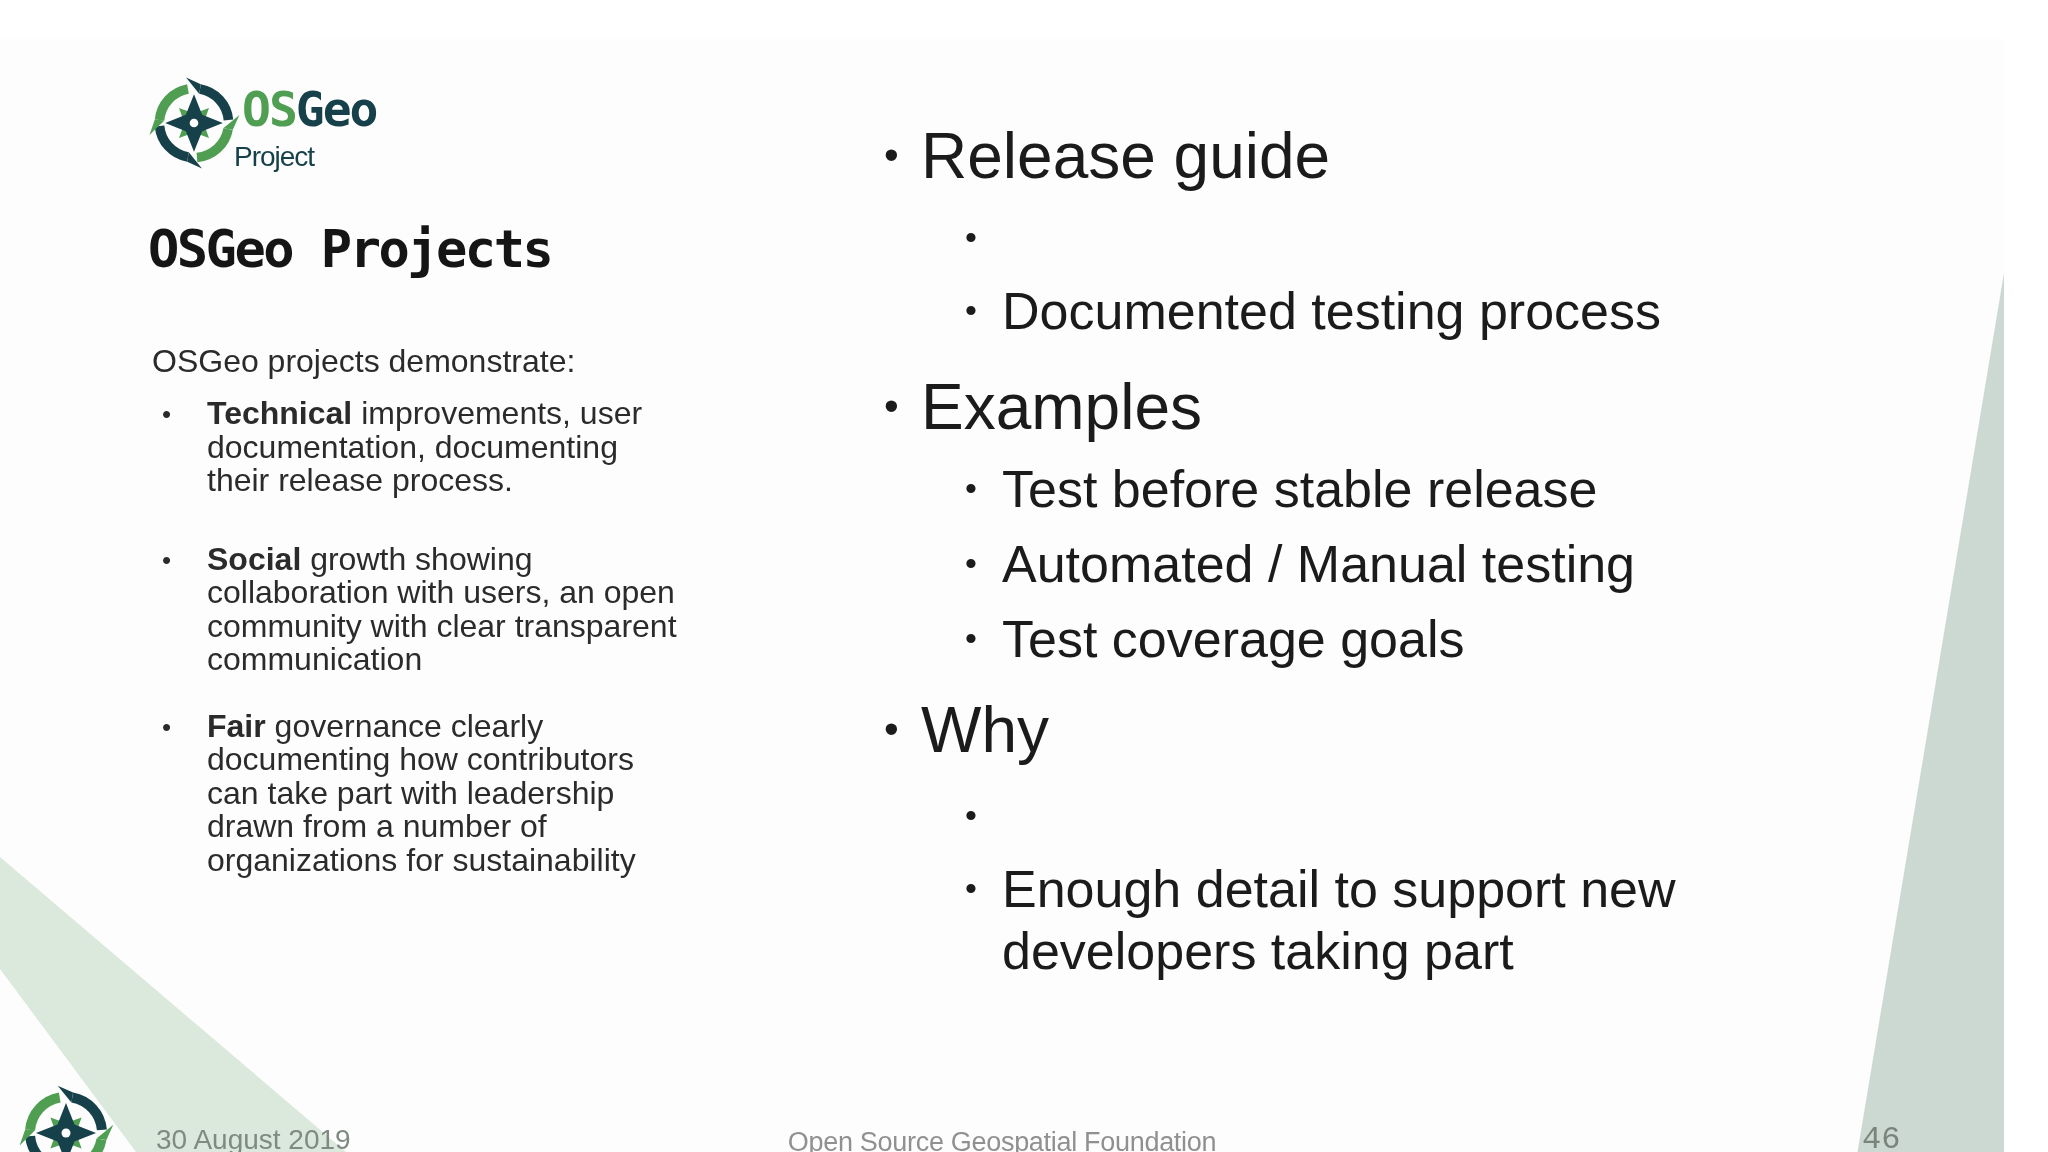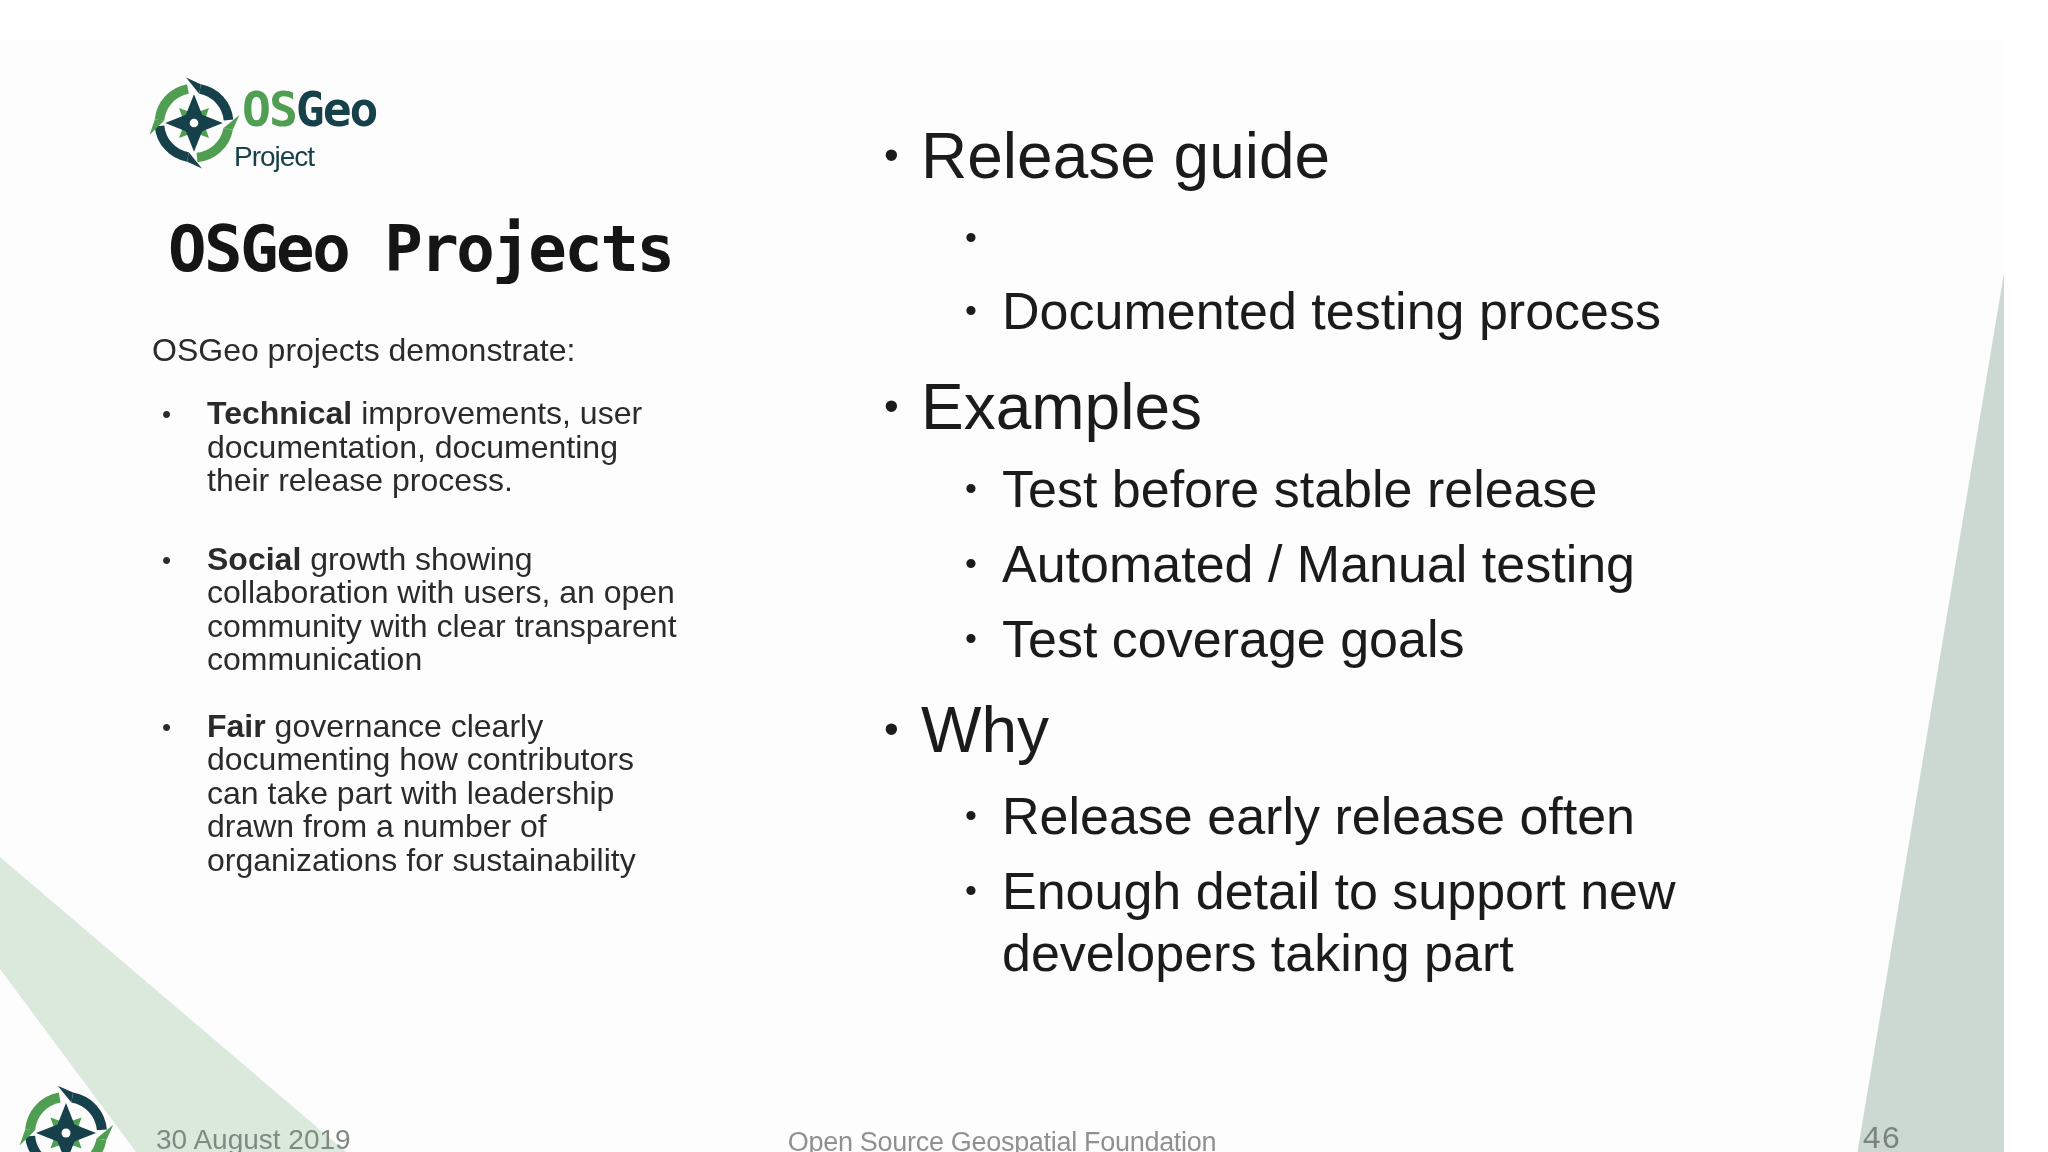--- a/index.html
+++ b/index.html
@@ -17,25 +17,25 @@
   .logo{position:absolute;left:146px;top:36px;width:300px;height:110px;}
   .logo-compass{position:absolute;left:0;top:0;width:96px;height:96px;}
   .logo-brand{position:absolute;left:96px;top:8px;
       font-family:"DejaVu Sans Mono",monospace;font-weight:bold;font-size:48px;line-height:52px;letter-spacing:-2px;}
   .logo-brand .green{color:var(--brand_green,#4f9e52);}
   .logo-brand .dark{color:var(--brand_dark,#17414a);}
   .logo-sub{position:absolute;left:88px;top:66px;
       font-family:Liberation Sans, sans-serif;font-size:28px;line-height:32px;letter-spacing:-1px;
       color:var(--brand_dark,#17414a);}
 
-  h1.title{position:absolute;left:168px;top:172px;margin:0;
+  h1.title{position:absolute;left:148px;top:172px;margin:0;
       font-family:"DejaVu Sans Mono",monospace;font-weight:bold;
-      font-size:64px;line-height:76px;letter-spacing:-2.5px;color:var(--title_dark,#151515);}
+      font-size:52px;line-height:76px;letter-spacing:-2.5px;color:var(--title_dark,#151515);}
 
-  .intro{position:absolute;left:152px;top:293px;margin:0;
+  .intro{position:absolute;left:152px;top:304px;margin:0;
       font-size:32px;line-height:36px;color:var(--body_dark,#2b2b2b);}
 
   ul.leftlist{position:absolute;left:152px;top:352px;margin:0;padding:0;list-style:none;width:660px;}
   ul.leftlist li{display:flex;align-items:flex-start;}
   ul.leftlist li .lb{flex:0 0 55px;padding-left:10px;box-sizing:border-box;
       font-size:26px;line-height:34px;color:var(--body_dark,#2b2b2b);}
   ul.leftlist li p{margin:0;font-size:32px;line-height:33.5px;white-space:pre-line;
       color:var(--body_dark,#2b2b2b);width:600px;}
   ul.leftlist li p b{font-weight:bold;}
   li.lb1{margin-top:6px;} li.lb2{margin-top:45px;} li.lb3{margin-top:33px;}
@@ -155,21 +155,20 @@
       <span class="sb">•</span>
       <span class="sub-text">Test coverage goals</span>
     </div>
 
     <div class="sec-h mh3">
       <span class="mb">•</span>
       <span class="sec-label">Why</span>
     </div>
     <div class="sub mi3">
       <span class="sb">•</span>
-      <span class="sub-text">Release early release often</span>
     </div>
     <div class="sub">
       <span class="sb">•</span>
       <span class="sub-text">Enough detail to support new
 developers taking part</span>
     </div>
 
   </div>
 
   <svg class="corner-compass" viewBox="0 0 100 100">

